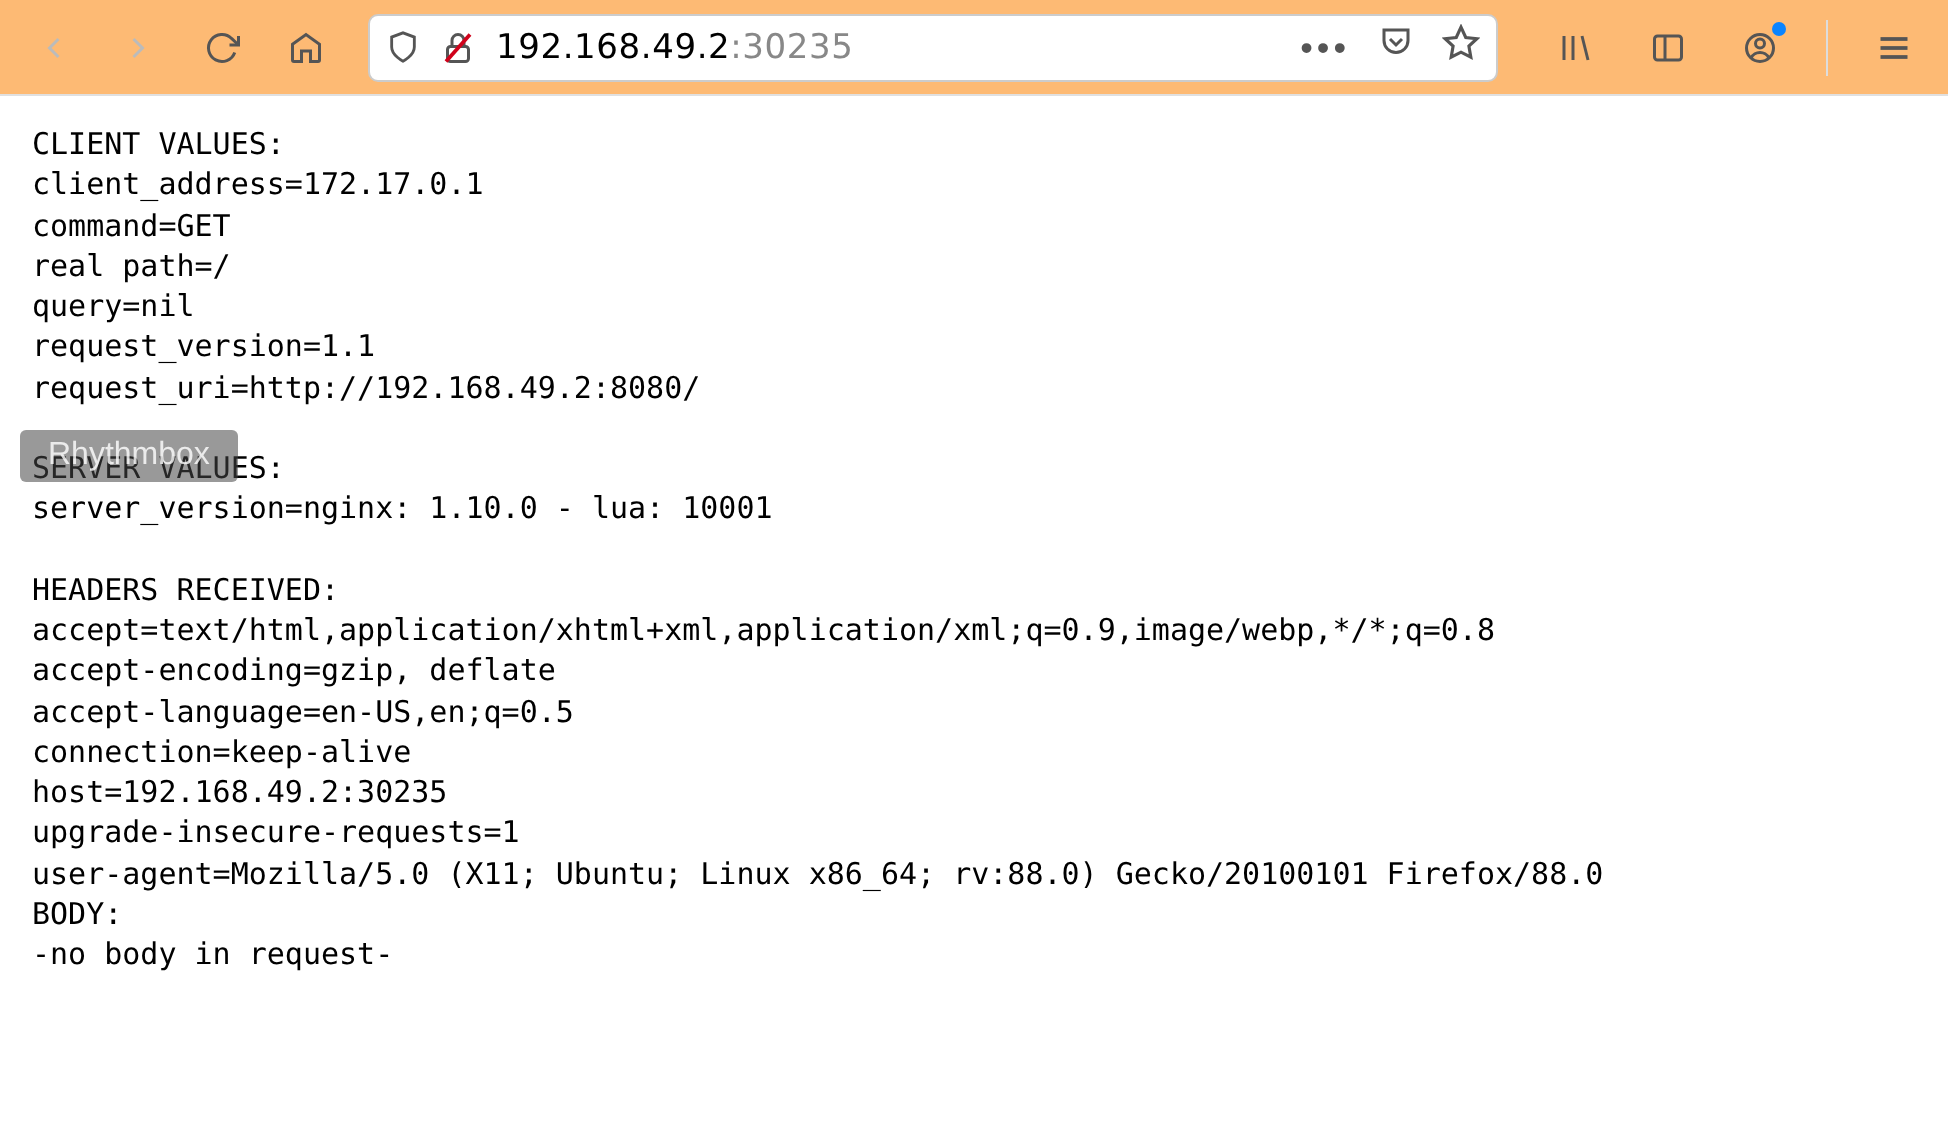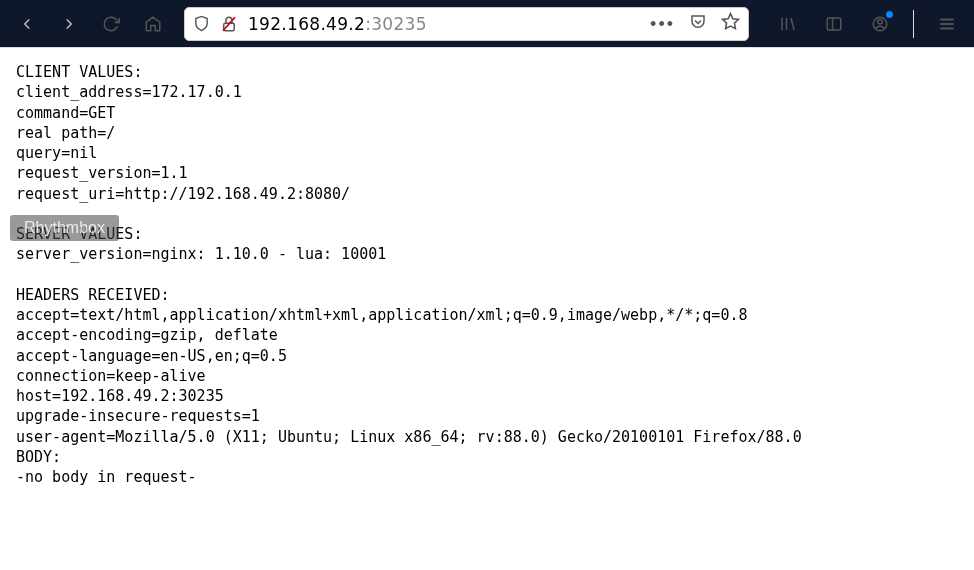--- a/index.html
+++ b/index.html
@@ -15,21 +15,21 @@
       overflow: hidden;
       position: relative;
     }
     .toolbar {
       height: 48px;
       border-bottom: 1px solid #e0e0e0;
       display: flex;
       align-items: center;
       padding: 0 10px;
       gap: 8px;
-      background: #0f172a;
+      background: #fdba74;
     }
     .nav-btn {
       width: 34px;
       height: 34px;
       display: flex;
       align-items: center;
       justify-content: center;
       border-radius: 4px;
       color: #555;
       cursor: pointer;

